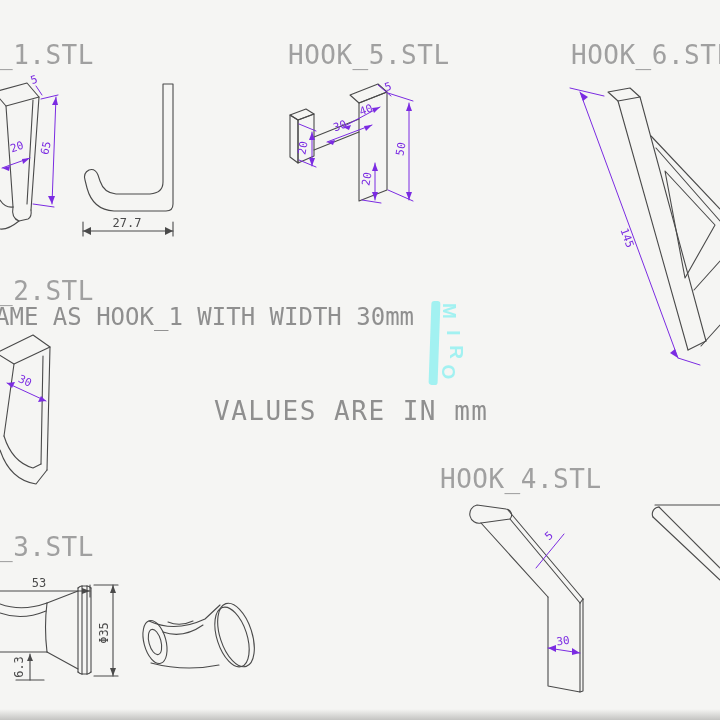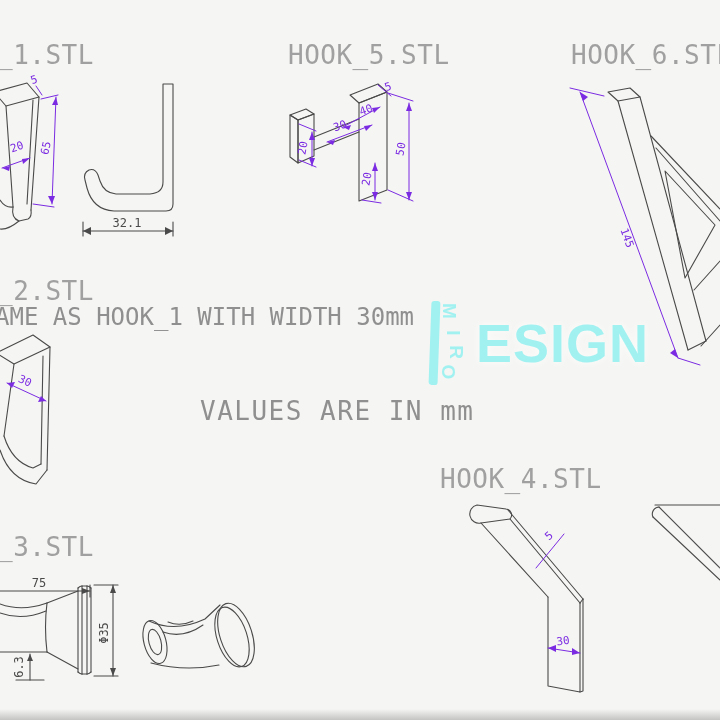--- a/index.html
+++ b/index.html
@@ -32,21 +32,21 @@
                 background:linear-gradient(to bottom,rgba(197,197,195,0),#c4c4c2)}
 </style>
 </head>
 <body>
 
 <div class="title" style="left:-3px;top:40px">_1.STL</div>
 <div class="title" style="left:288px;top:40px">HOOK_5.STL</div>
 <div class="title" style="left:571px;top:40px">HOOK_6.STL</div>
 <div class="title" style="left:-3px;top:276px">_2.STL</div>
 <div class="note" style="left:-5px;top:303px">AME AS HOOK_1 WITH WIDTH 30mm</div>
-<div class="cnote" style="left:200px;top:396px">VALUES ARE IN mm</div>
+<div class="cnote" style="left:214px;top:396px">VALUES ARE IN mm</div>
 <div class="title" style="left:440px;top:464px">HOOK_4.STL</div>
 <div class="title" style="left:-3px;top:532px">_3.STL</div>
 
 <svg class="draw" style="left:0;top:74px" width="75" height="165" viewBox="0 0 75 165">
   <path class="ln" d="M -6,18 L 27,9 L 39,23 L 6,32 Z"></path>
   <path class="ln" d="M 39,23 L 31,136"></path>
   <path class="ln" d="M 33,26 L 27,130"></path>
   <path class="ln" d="M 6,32 L 13,133"></path>
   <path class="ln" d="M 13,133 Q 11,144 19,147 L 28,145 Q 32,143 31,136"></path>
   <path class="ln" d="M 0,126 Q 5,134 13,133"></path>
@@ -197,29 +197,28 @@
 <div class="dim" style="left:366px;top:110px;transform:translate(-50%,-50%) rotate(-20deg)">40</div>
 <div class="dim" style="left:340px;top:126px;transform:translate(-50%,-50%) rotate(-18deg)">30</div>
 <div class="dim" style="left:303px;top:148px;transform:translate(-50%,-50%) rotate(-80deg)">20</div>
 <div class="dim" style="left:367px;top:179px;transform:translate(-50%,-50%) rotate(-80deg)">20</div>
 <div class="dim" style="left:401px;top:149px;transform:translate(-50%,-50%) rotate(-80deg)">50</div>
 <div class="dim" style="left:627px;top:238px;transform:translate(-50%,-50%) rotate(70deg)">145</div>
 <div class="dim" style="left:25px;top:381px;transform:translate(-50%,-50%) rotate(24deg)">30</div>
 <div class="dim" style="left:549px;top:536px;transform:translate(-50%,-50%) rotate(-40deg)">5</div>
 <div class="dim" style="left:563px;top:641px;transform:translate(-50%,-50%) rotate(-8deg)">30</div>
 
-<div class="dimd" style="left:127px;top:223px;transform:translate(-50%,-50%)">32.1</div>
-<div class="dimd" style="left:39px;top:583px;transform:translate(-50%,-50%)">75</div>
+<div class="dimd" style="left:127px;top:223px;transform:translate(-50%,-50%)">27.7</div>
+<div class="dimd" style="left:39px;top:583px;transform:translate(-50%,-50%)">53</div>
 <div class="dimd" style="left:104px;top:633px;transform:translate(-50%,-50%) rotate(-90deg)">Φ35</div>
 <div class="dimd" style="left:19px;top:667px;transform:translate(-50%,-50%) rotate(-90deg)">6.3</div>
 
 <div class="wm" style="left:428px;top:297px">
   <div class="wm-d">
     <div class="wm-bar"></div>
     <span class="wm-l" style="left:13px;top:3px">M</span>
     <span class="wm-l" style="left:22px;top:25px">I</span>
     <span class="wm-l" style="left:21px;top:44px">R</span>
     <span class="wm-l" style="left:13px;top:64px">O</span>
   </div>
-  <div class="wm-text">ESIGN</div>
 </div>
 
 <div class="bottom-strip"></div>
 
 </body></html>

